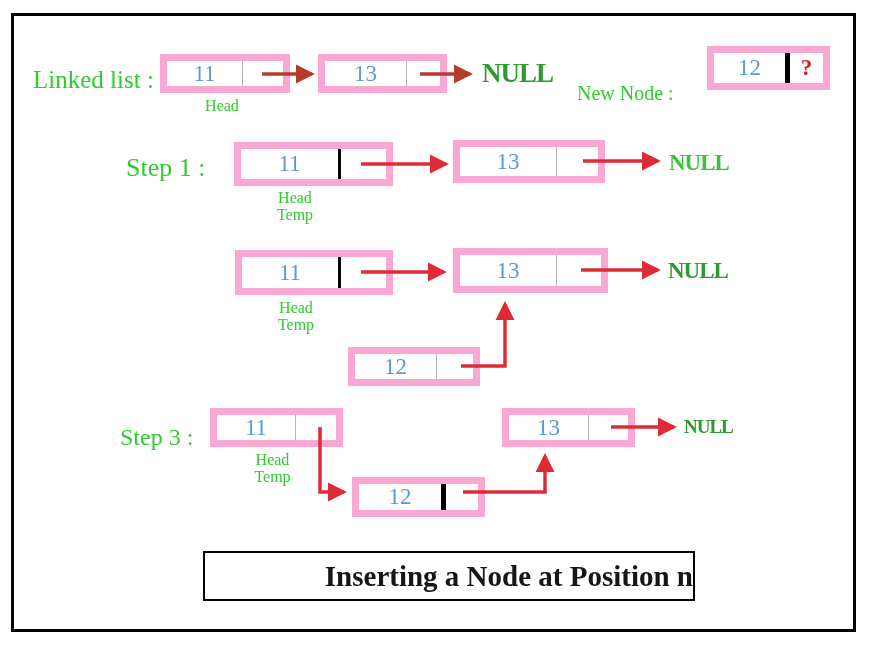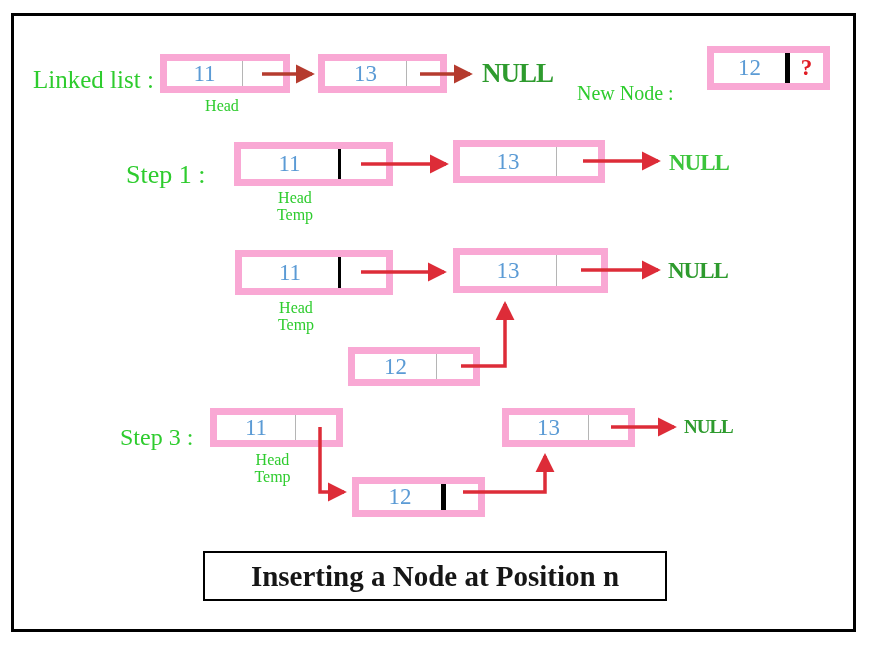--- a/index.html
+++ b/index.html
@@ -31,21 +31,21 @@
     text-align:center;line-height:17px;white-space:nowrap;
   }
   .null{
     position:absolute;font-weight:600;letter-spacing:-1px;white-space:nowrap;
     color:var(--null_green,#2e9b2e);
   }
   .null.bright{color:var(--null_green_bright,#3bc43b);}
   
   .title-box{
     position:absolute;left:203px;top:551px;width:460px;height:46px;
-    border:2.5px solid #000;display:flex;align-items:center;justify-content:center;
+    border:2.5px solid #000;display:flex;align-items:center;justify-content:flex-end;padding-left:28px;
   }
   .title-text{font-size:29px;font-weight:600;color:#161616;letter-spacing:0;}
   svg.arrows{position:absolute;left:0;top:0;width:869px;height:650px;pointer-events:none;}
 </style>
 </head>
 <body>
 
 <div class="canvas">
   <div class="outer-border"></div>
 
@@ -66,21 +66,21 @@
 
   <div class="glabel" style="left:577px;top:62px;font-size:20px;margin-top:20px;">New Node :</div>
 
   <div class="node" style="left:707px;top:46px;width:123px;height:44px;">
     <div class="cell data">12</div>
     <div class="cell ptr sep-dark" style="width:38px;">
       <span class="qmark">?</span>
     </div>
   </div>
 
-  <div class="glabel" style="left:126px;top:160px;font-size:26px;">Step 1 :</div>
+  <div class="glabel" style="left:126px;top:153px;font-size:26px;">Step 1 :</div>
 
   <div class="node" style="left:234px;top:142px;width:159px;height:44px;">
     <div class="cell data">11</div>
     <div class="cell ptr" style="width:48px;border-left:3px solid #000;"></div>
   </div>
   <div class="headtemp" style="left:234px;top:189px;width:122px;">
     <div>Head</div>
     <div>Temp</div>
   </div>
 

